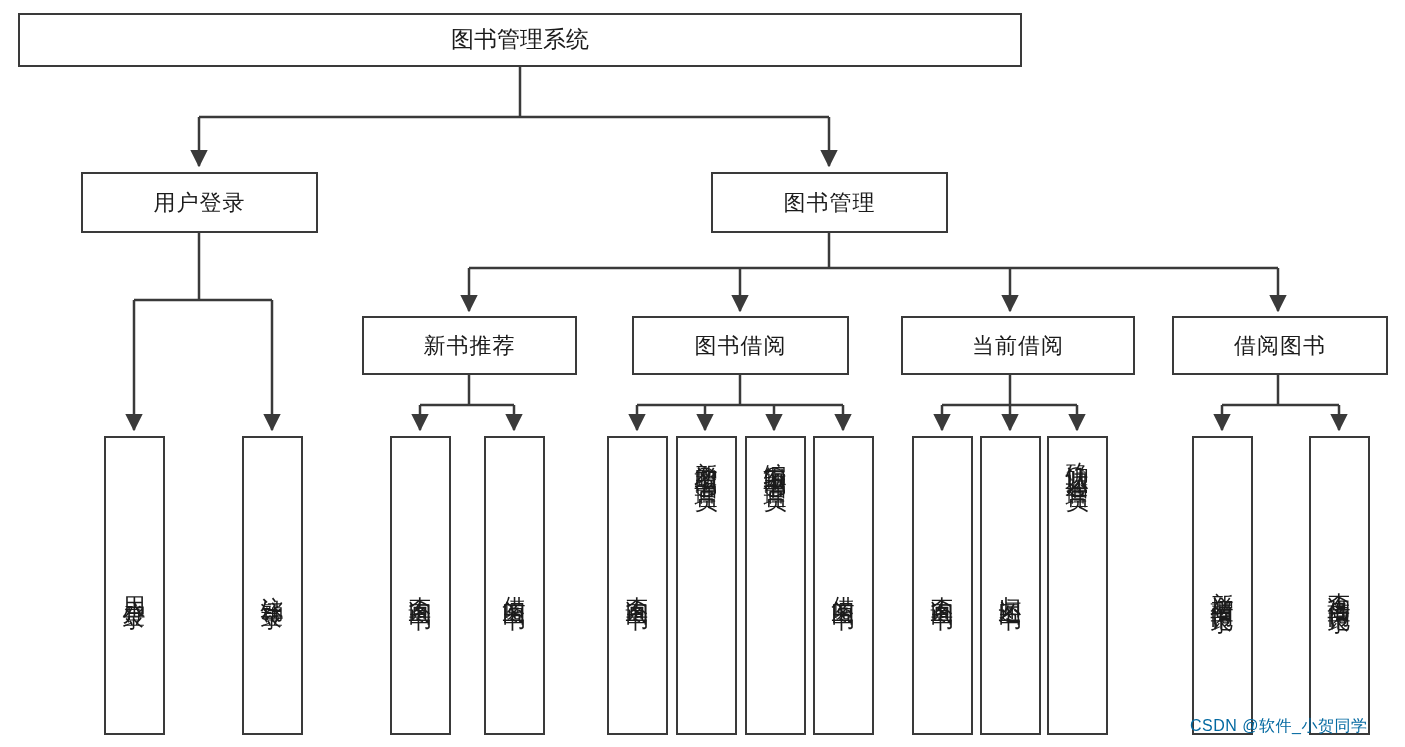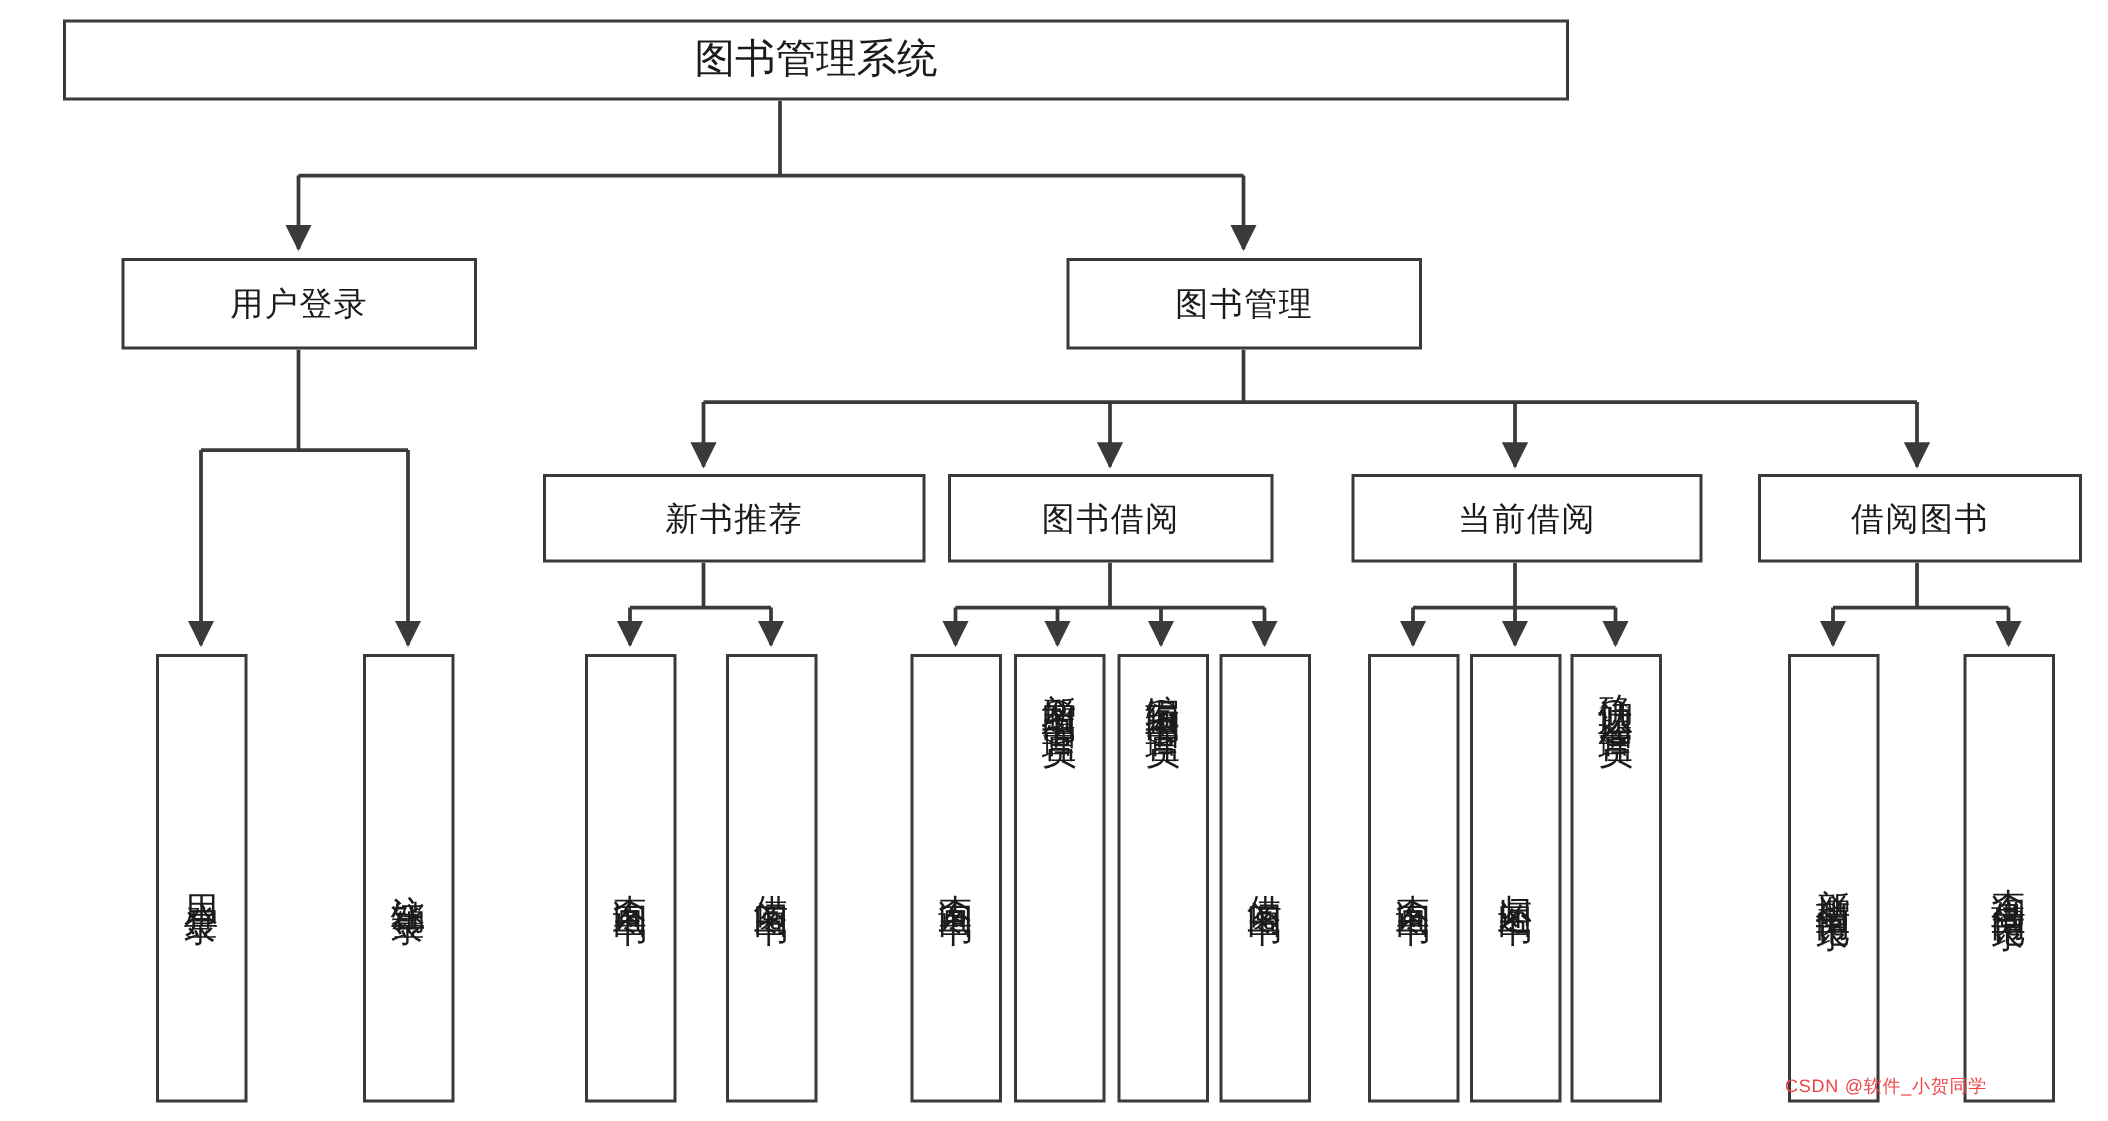--- a/index.html
+++ b/index.html
@@ -31,42 +31,41 @@
     justify-content:center;
     color:#1b1b1b;
     line-height:1.18;
     text-align:center;
   }
   .node.h{
     font-size:22px;
     letter-spacing:1px;
   }
   .node.root{
-    font-size:27px;
-    margin-left:24px;
+    font-size:23px;
   }
   
   .node.v{
     writing-mode:vertical-rl;
     text-orientation:upright;
     font-size:23px;
     letter-spacing:4px;
     align-items:center;
     justify-content:center;
     padding:4px 0;
     line-height:1.05;
   }
   .node.v.topalign{
     justify-content:flex-start;
     padding-top:6px;
   }
   .watermark{
     position:absolute;
-    font-size:12px;
-    color:#ef4444;
+    font-size:16px;
+    color:#0369a1;
     white-space:nowrap;
     letter-spacing:0.5px;
     user-select:none;
   }
 </style>
 </head>
 <body>
 
 <div id="diagram">
 
@@ -124,21 +123,21 @@
     <span>图书管理系统</span>
   </div>
 
   <div class="node h" style="left:81px; top:172px; width:237px; height:61px;">
     <span>用户登录</span>
   </div>
   <div class="node h" style="left:711px; top:172px; width:237px; height:61px;">
     <span>图书管理</span>
   </div>
 
-  <div class="node h" style="left:362px; top:316px; width:255px; height:59px;">
+  <div class="node h" style="left:362px; top:316px; width:215px; height:59px;">
     <span>新书推荐</span>
   </div>
   <div class="node h" style="left:632px; top:316px; width:217px; height:59px;">
     <span>图书借阅</span>
   </div>
   <div class="node h" style="left:901px; top:316px; width:234px; height:59px;">
     <span>当前借阅</span>
   </div>
   <div class="node h" style="left:1172px; top:316px; width:216px; height:59px;">
     <span>借阅图书</span>

